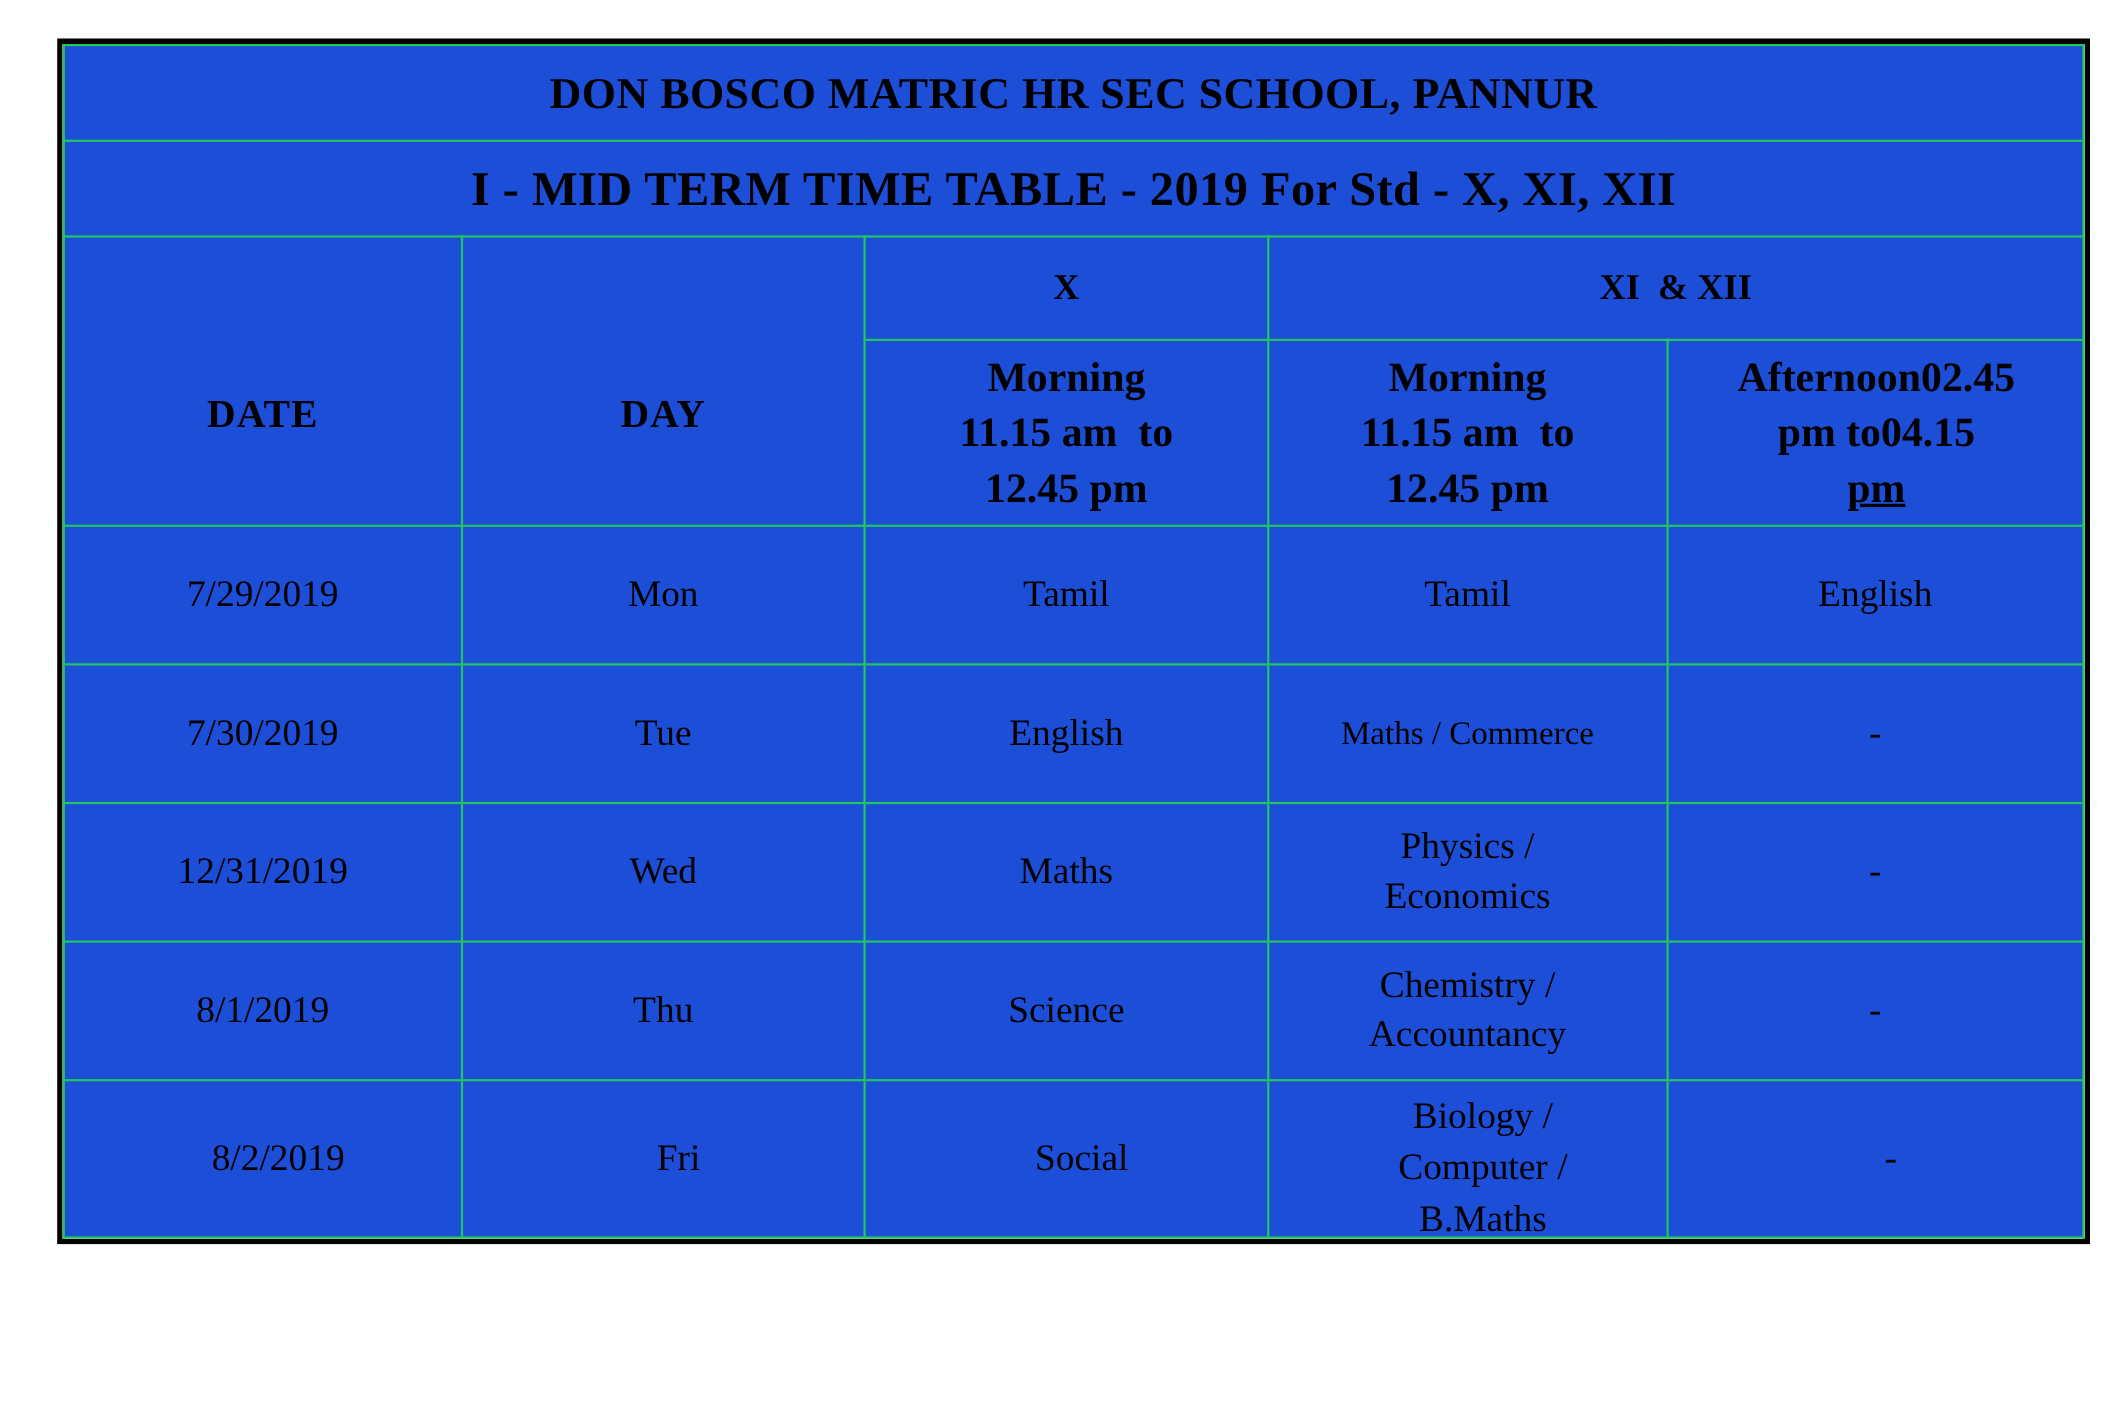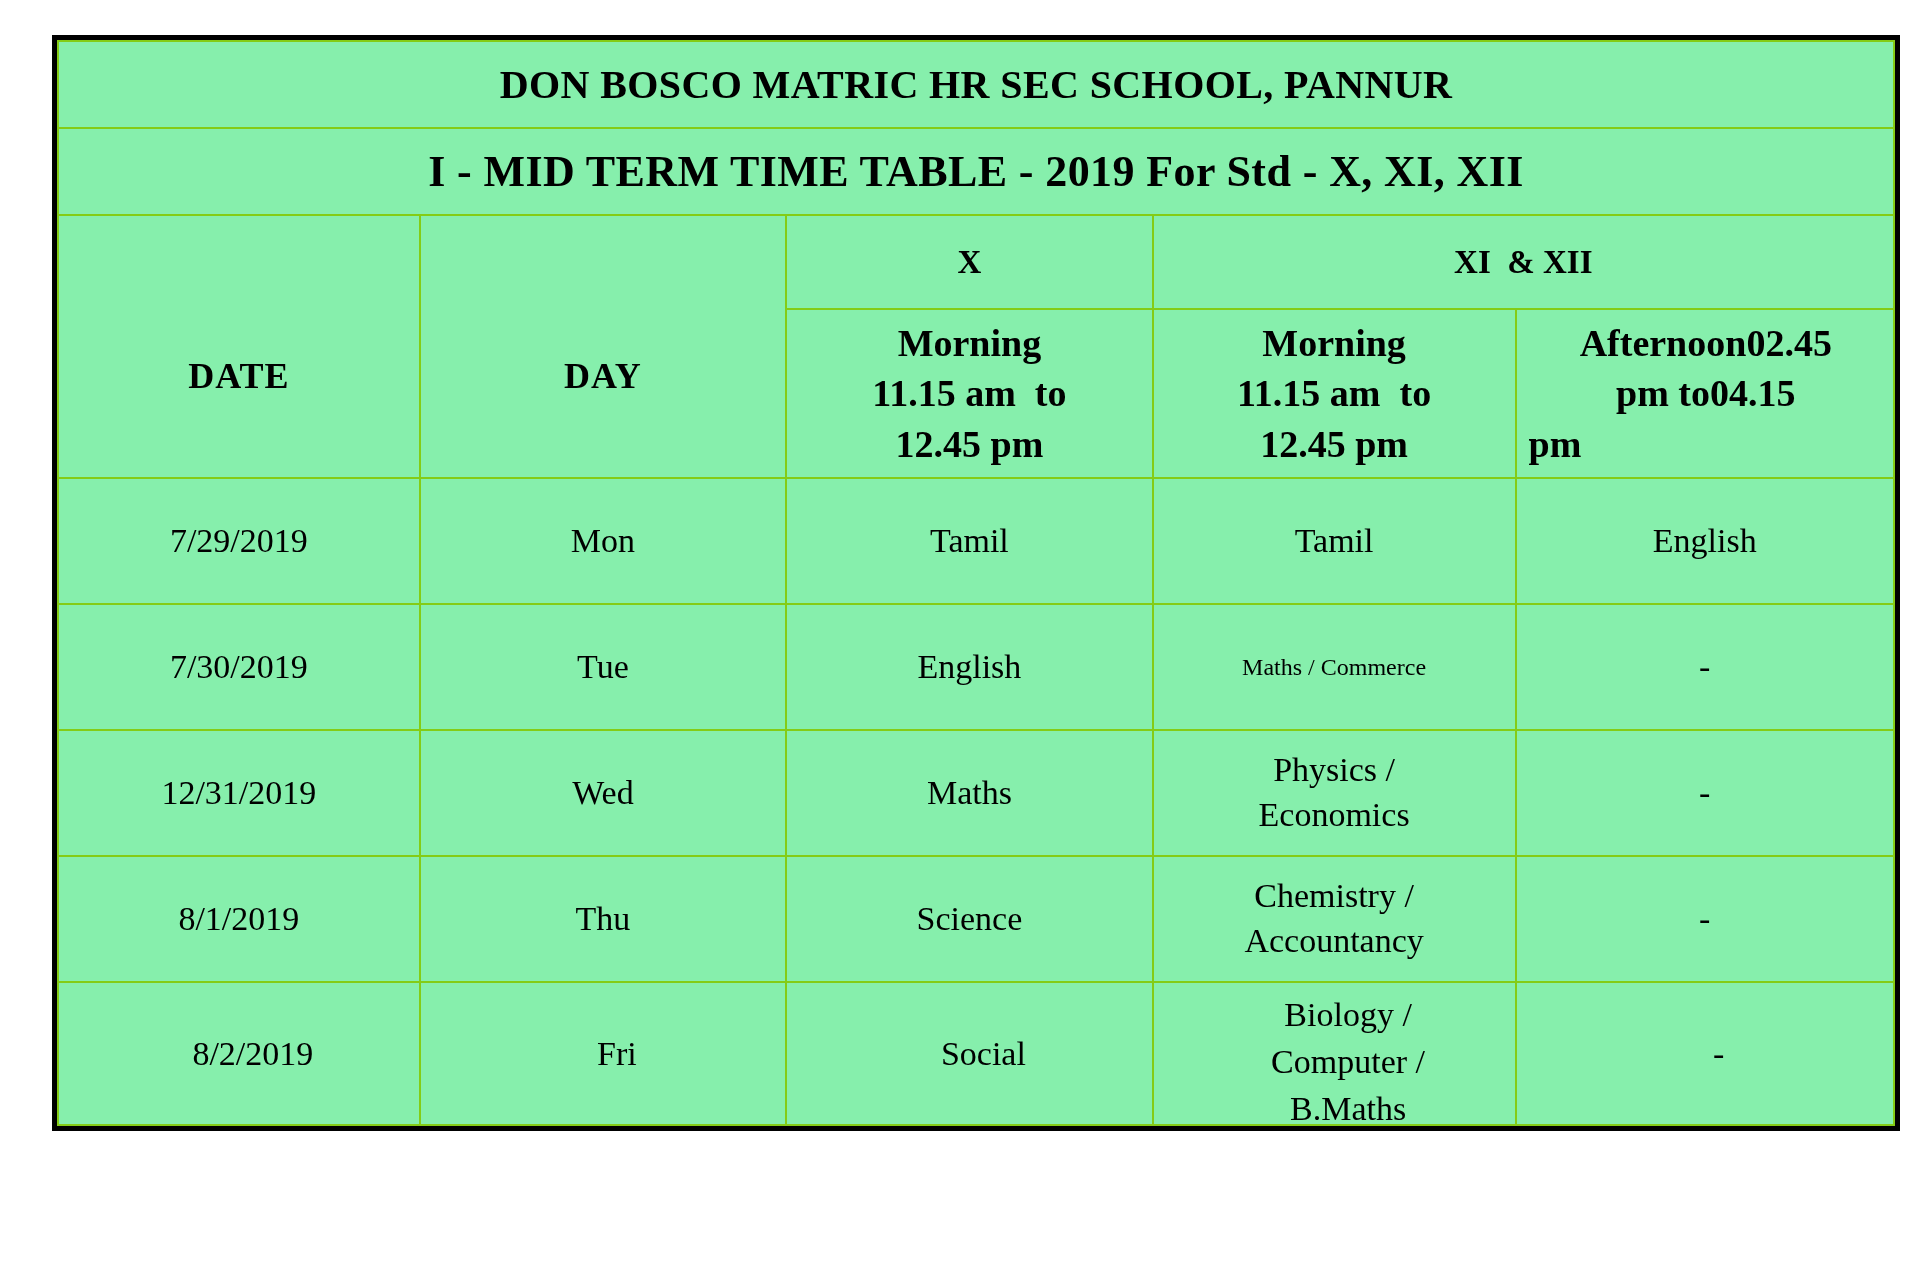--- a/index.html
+++ b/index.html
@@ -33,22 +33,22 @@
   }
 
   table.tt {
     border-collapse: collapse;
     width: 100%;
     table-layout: fixed;
     background: #ffffff;
   }
 
   table.tt td {
-    border: 2px solid #84cc16;
-    background: #86efac;
+    border: 2px solid #22c55e;
+    background: #1d4ed8;
     vertical-align: middle;
     text-align: center;
     padding: 0;
     color: #000000;
   }
 
   
   .school-title {
     height: 85px;
     font-weight: bold;
@@ -103,21 +103,23 @@
     text-align: justify;
     padding: 6px 10px 6px 12px !important;
   }
   .hdr-time.afternoon .just-row {
     display: flex;
     justify-content: center;
     white-space: pre;
   }
   .hdr-time.afternoon .center-row {
     display: block;
-    white-space: pre;
+    text-align: center;
+    white-space: pre;
+    text-decoration: underline;
   }
 
   
   tr.data-row td {
     height: 124px;
     font-size: 34px;
     font-weight: normal;
     line-height: 1.28;
   }
   tr.data-row.tall td {
@@ -137,21 +139,21 @@
     white-space: nowrap;
   }
 
   .dash {
     font-size: 34px;
   }
 
   .fit-cell {
     display: block;
     white-space: nowrap;
-    font-size: 24px;
+    font-size: 30px;
   }
 
   
   .overflow-multi {
     display: block;
     line-height: 1.38;
     position: relative;
     top: 9px;
   }
   .overflow-multi .ml { display: block; white-space: nowrap; }

